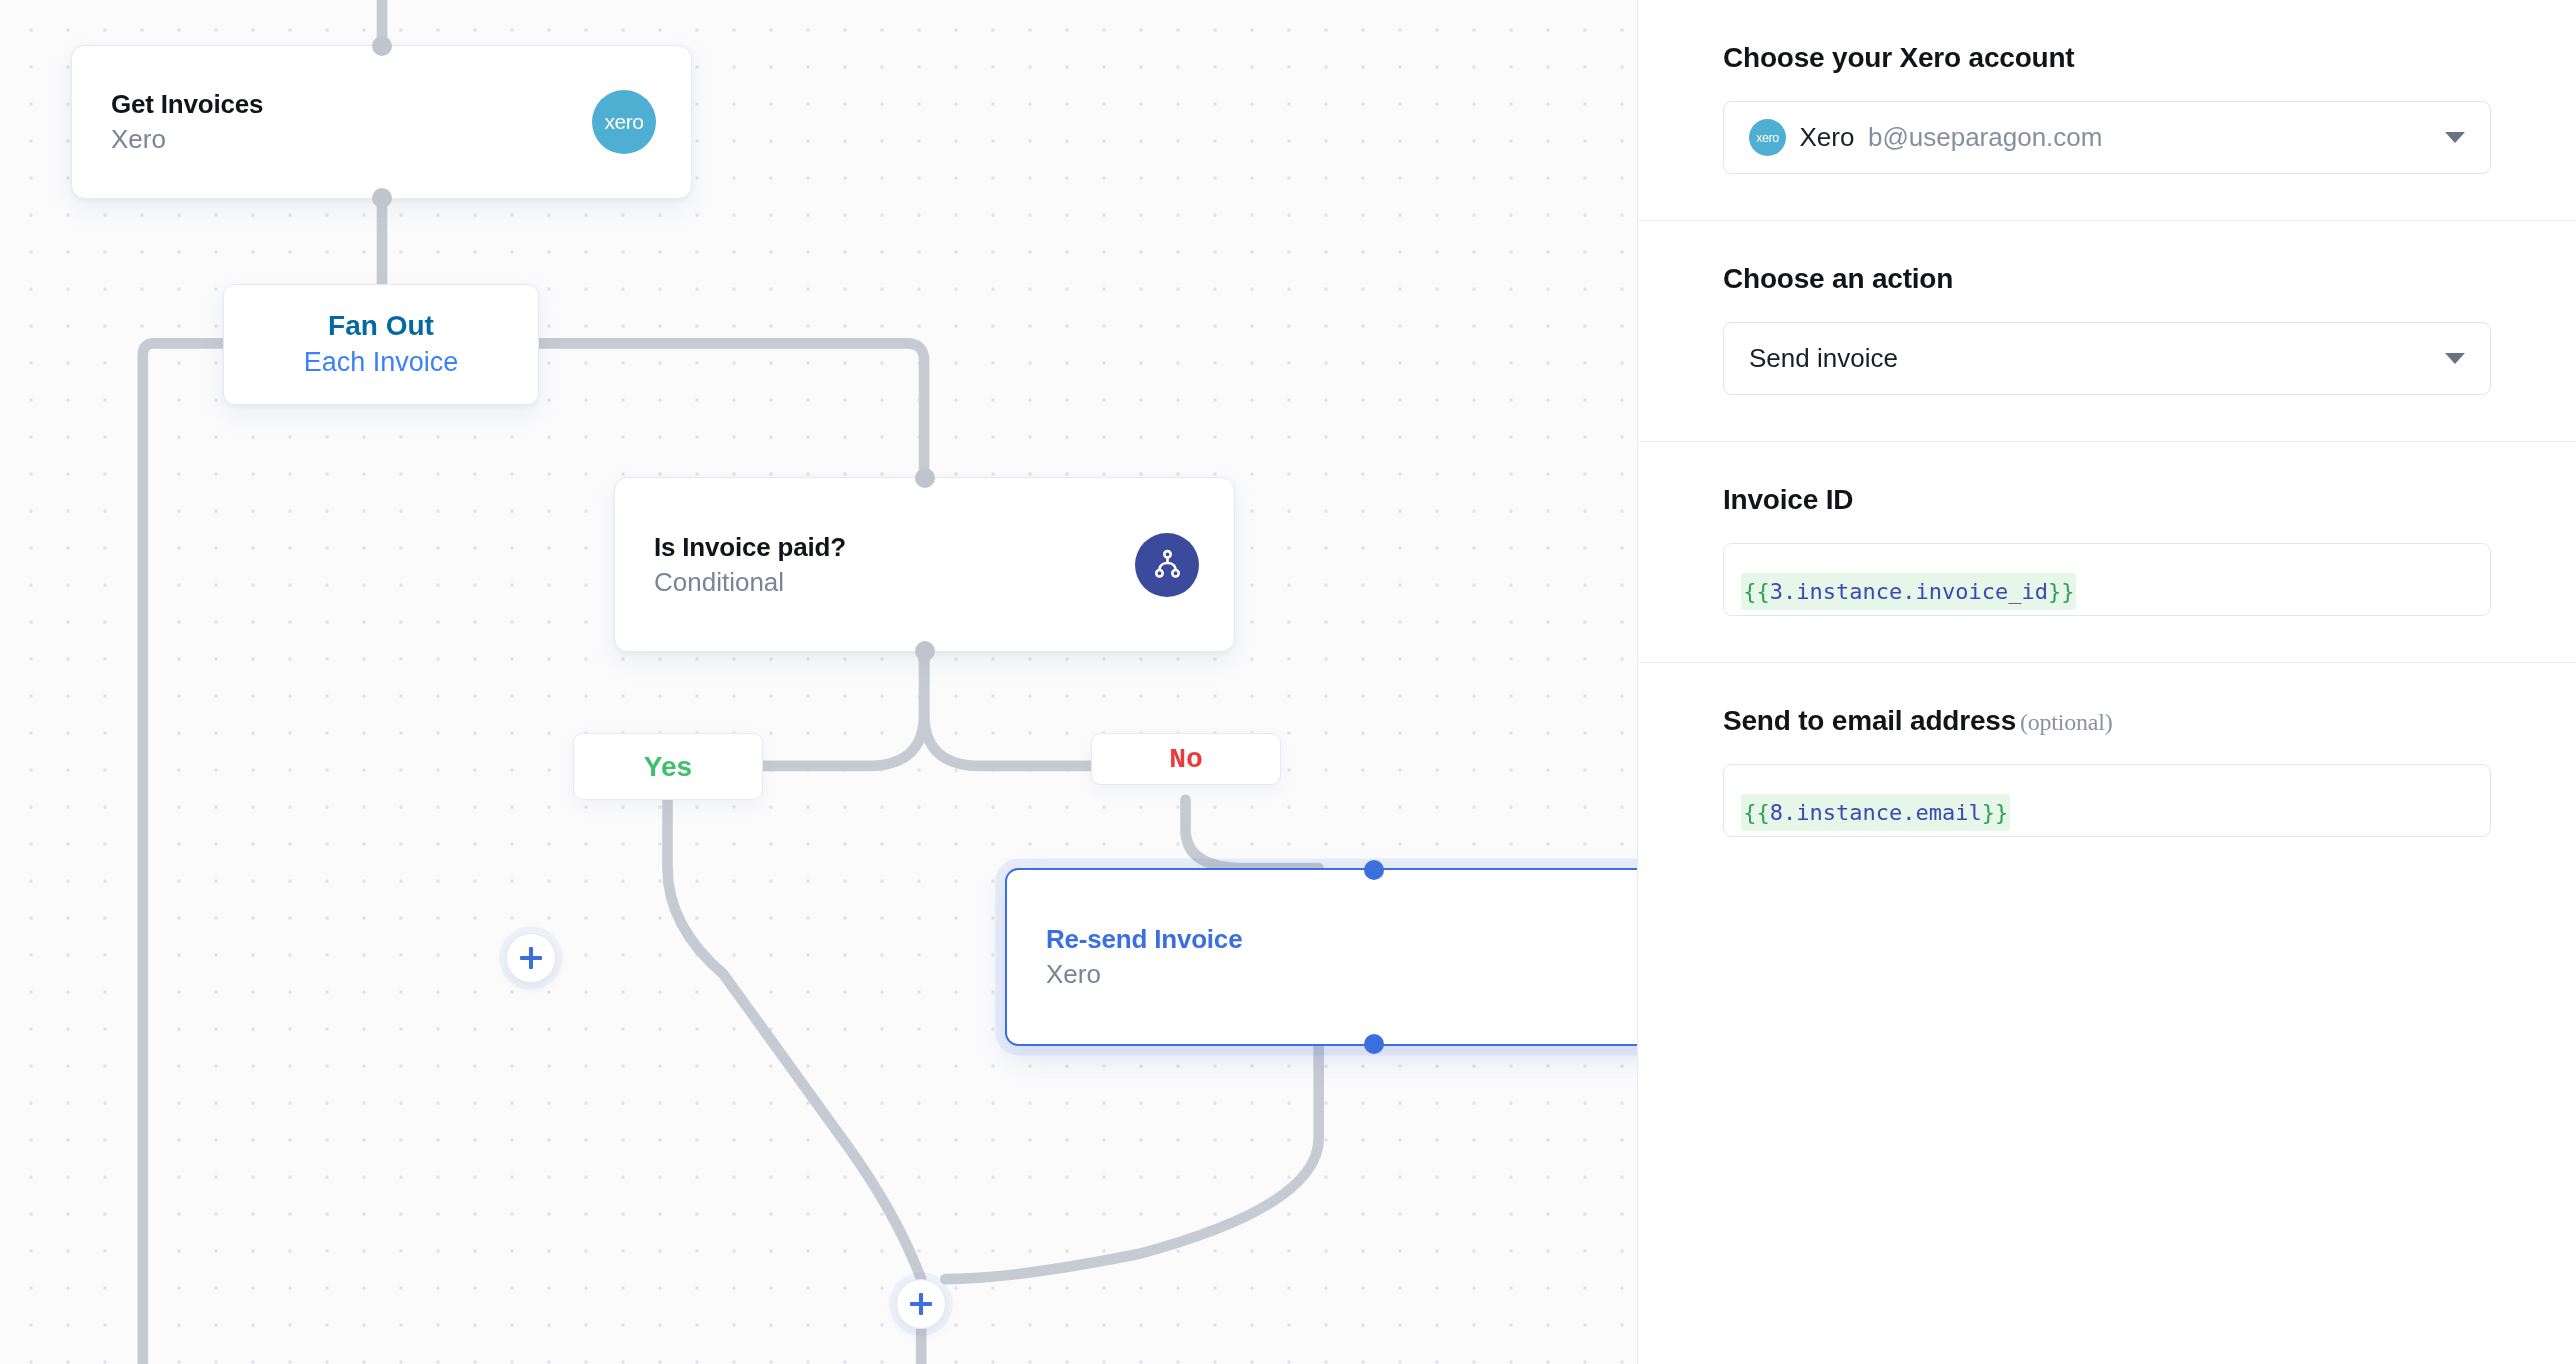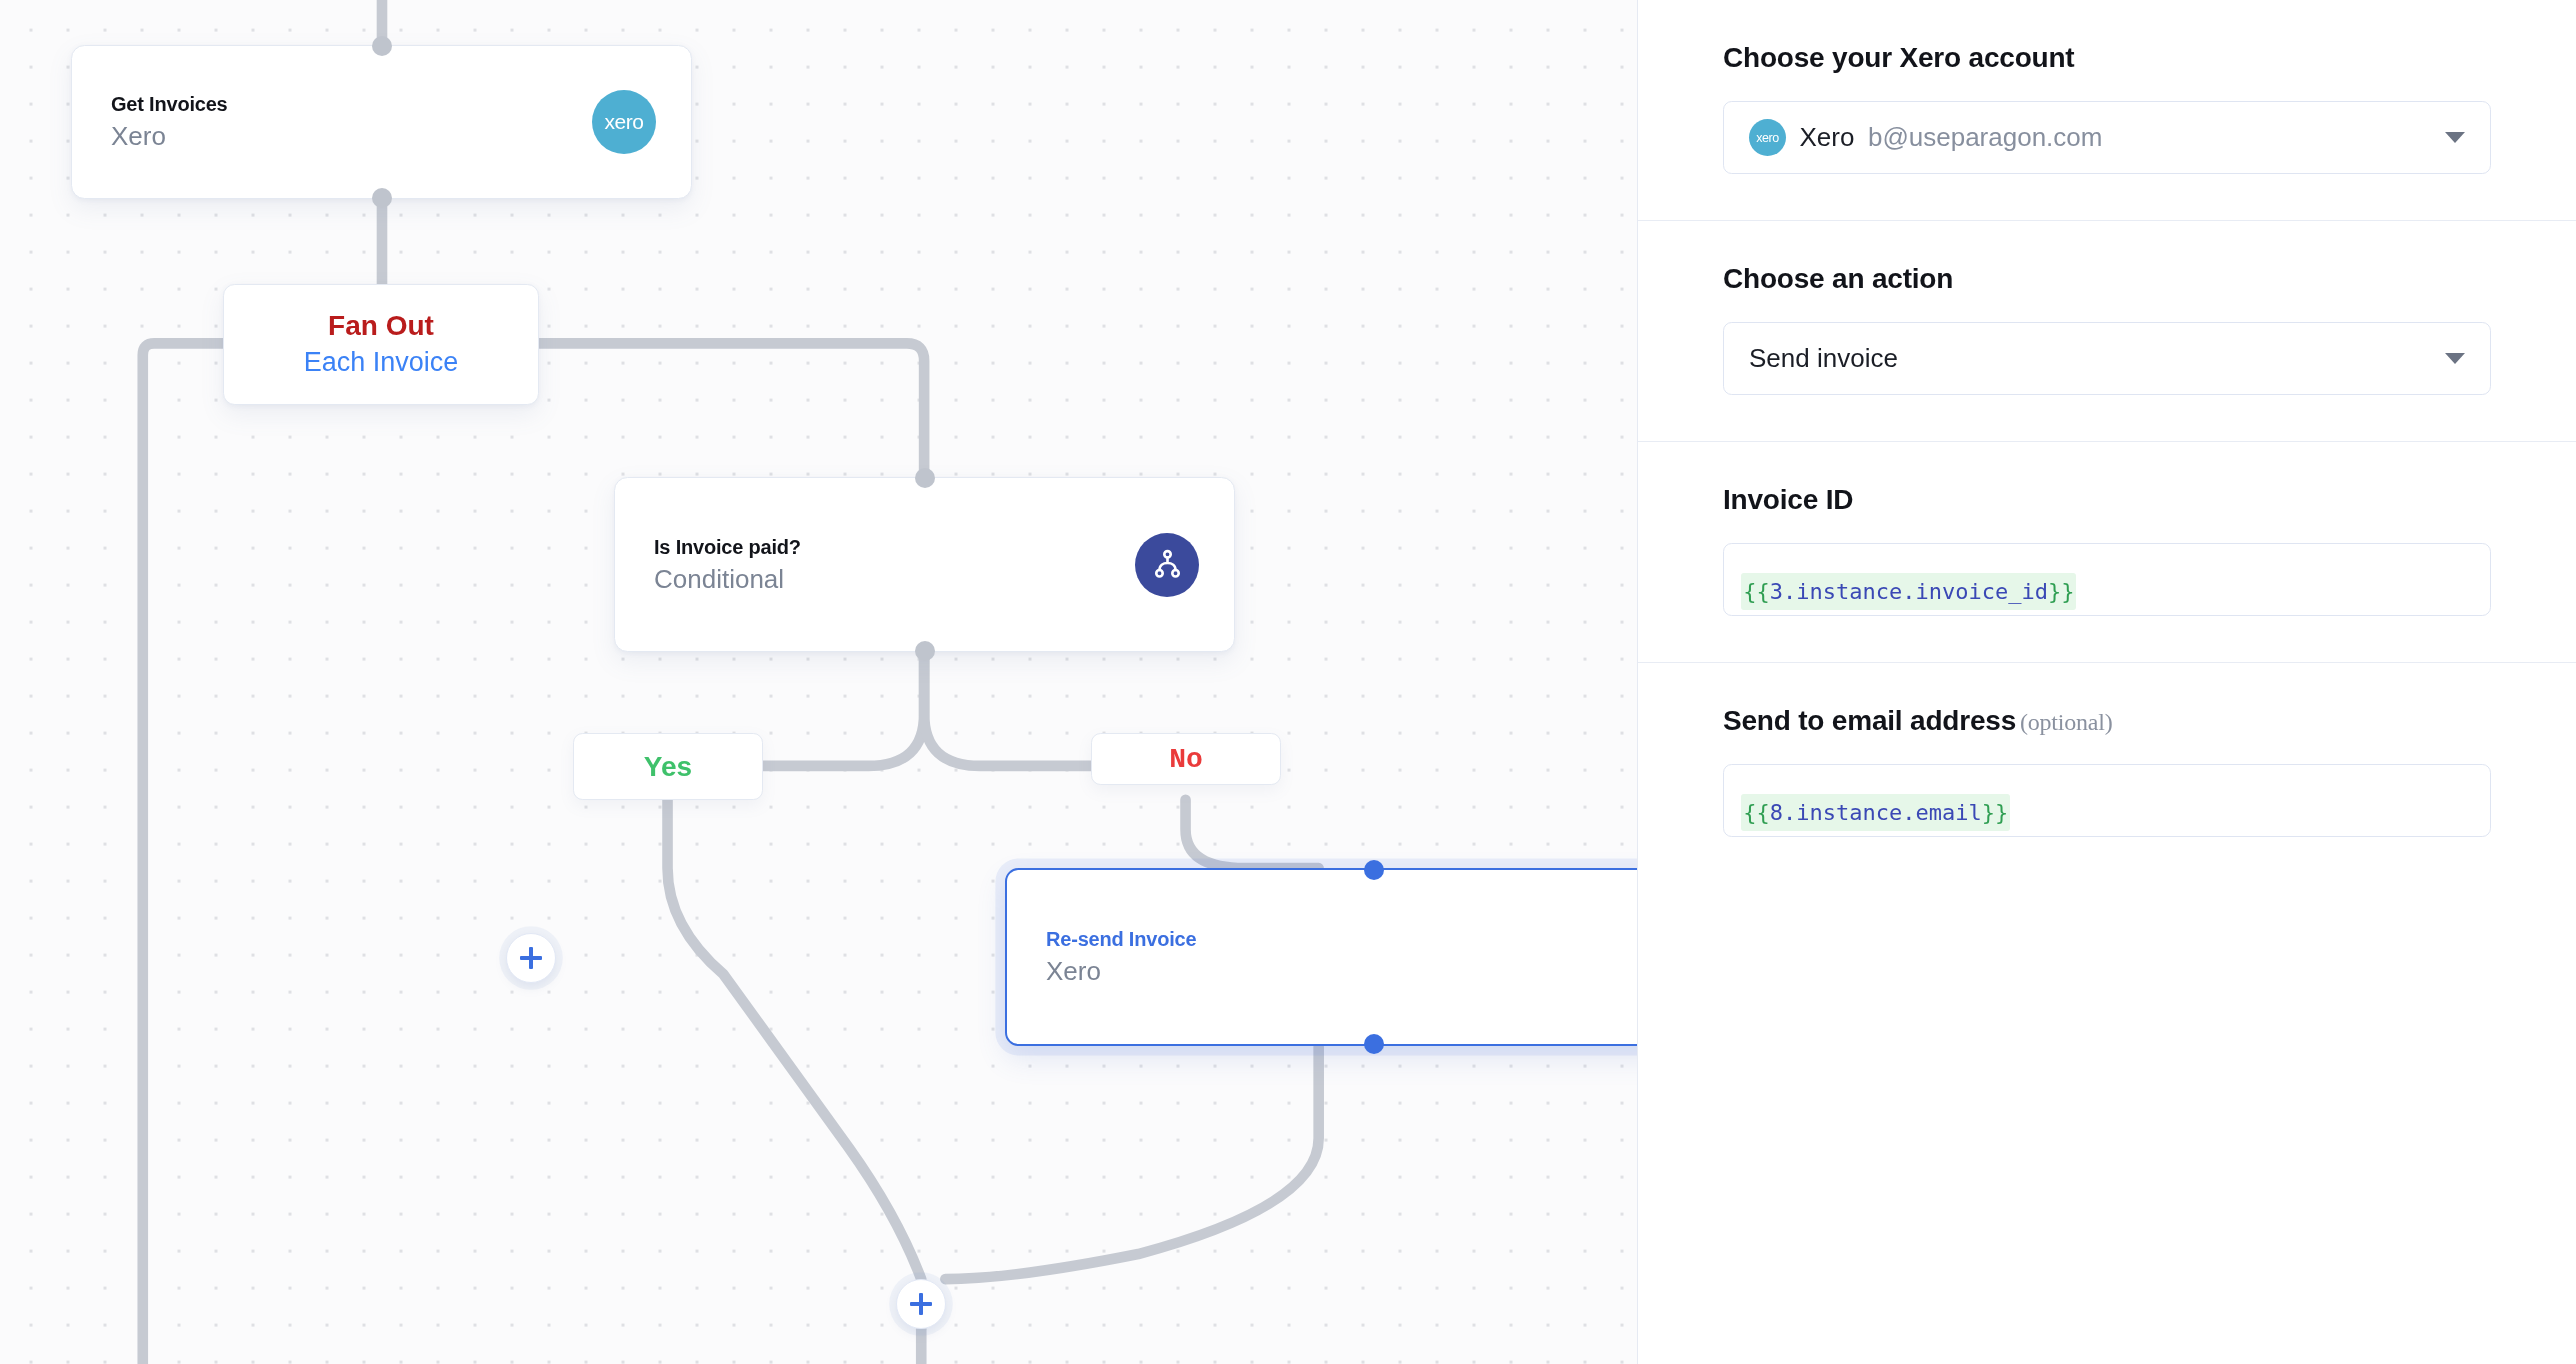--- a/index.html
+++ b/index.html
@@ -42,21 +42,21 @@
     border: 1px solid #e4e9f2;
     border-radius: 13.5px;
     box-shadow: 0 9.6px 25px rgba(110,130,170,0.10), 0 1.9px 5.8px rgba(110,130,170,0.07);
     display: flex;
     align-items: center;
     justify-content: space-between;
     padding: 0 35px 0 39px;
   }
   .node-text { display: flex; flex-direction: column; gap: 6.8px; }
   .node-title {
-    font-size: 20px;
+    font-size: 26px;
     font-weight: bold;
     color: #12141a;
     letter-spacing: -0.2px;
     line-height: 1.1;
   }
   .node-sub {
     font-size: 26px;
     color: #7b8494;
     line-height: 1.1;
   }
@@ -96,21 +96,21 @@
   }
 
   
   #node-get-invoices { left: 71px; top: 45px; width: 621px; height: 154px; }
   
   #node-fan-out {
     left: 223px; top: 284px; width: 316px; height: 121px;
     padding: 0; flex-direction: column; justify-content: center; align-items: center;
     border-radius: 11.6px;
   }
-  .fan-title { font-size: 28px; font-weight: bold; color: #b91c1c; line-height: 1.15; }
+  .fan-title { font-size: 28px; font-weight: bold; color: #0369a1; line-height: 1.15; }
   .fan-sub { font-size: 27px; color: #3b82f6; line-height: 1.2; margin-top: 3.9px; }
   
   #node-conditional { left: 614px; top: 477px; width: 621px; height: 175px; }
   
   #node-resend { left: 1005px; top: 868px; width: 738px; height: 178px; }
 
   
   .chip {
     position: absolute;
     background: #ffffff;

